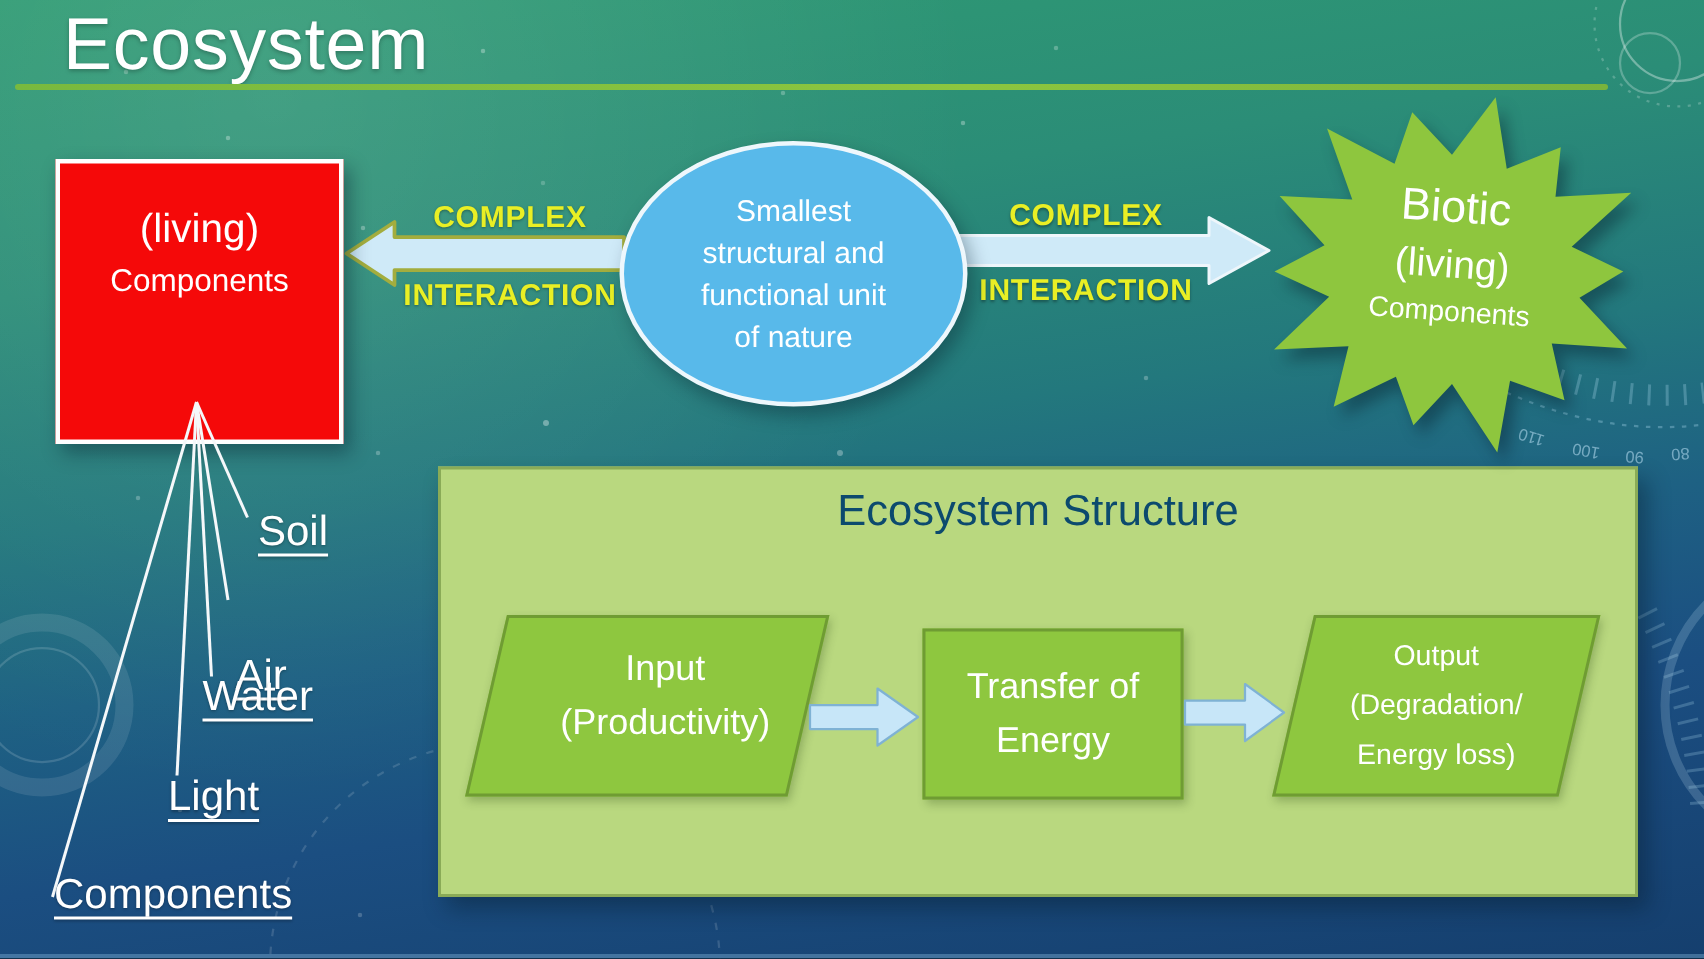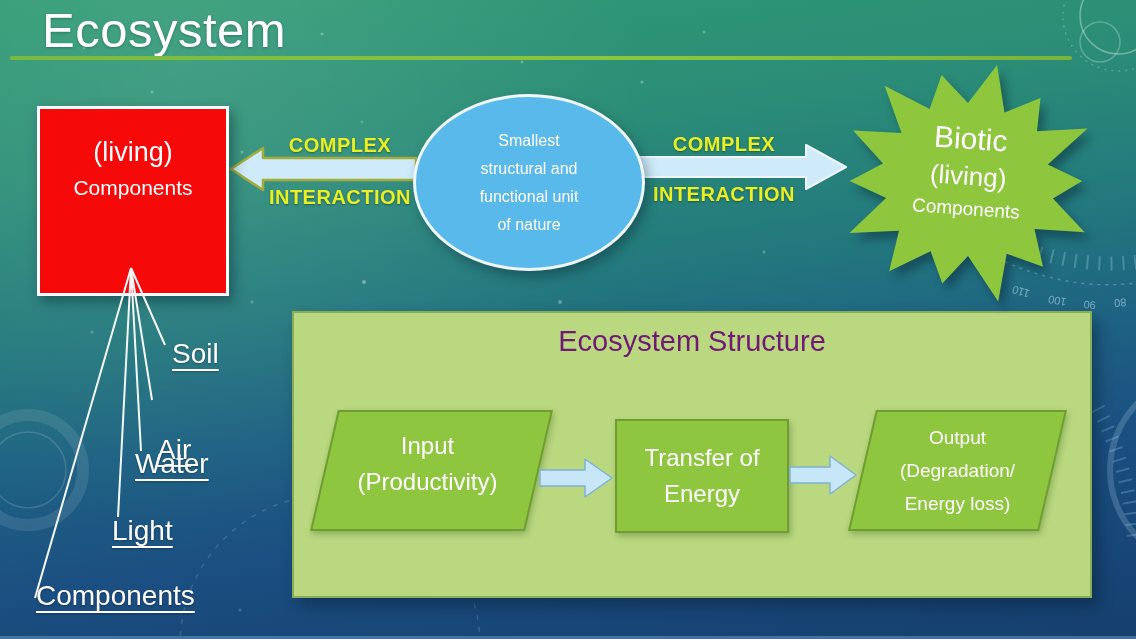--- a/index.html
+++ b/index.html
@@ -35,21 +35,21 @@
   .abiotic-box .l2{font-size:27px; line-height:38px;}
   .abiotic-box .l3{font-size:21px; line-height:34px;}
 
   
   .nucleus{
     left:413px; top:94px; width:232px; height:177px; border-radius:50%;
     background:#58b9ea; border:3px solid #eef7fc;
     box-shadow:4px 6px 12px rgba(5,25,40,0.35);
     color:#ffffff; text-align:center; box-sizing:border-box; padding-top:30px;
   }
-  .nucleus div{font-size:16px; line-height:28px;}
+  .nucleus div{font-size:20px; line-height:28px;}
 
   
   .ylabel{
     color:#e9ef25; font-weight:700; font-size:20px; letter-spacing:0.5px;
     text-align:center; width:190px; text-shadow:0 1px 2px rgba(0,0,0,0.35);
   }
 
   
   .biotic-text{
     left:876px; top:120px; width:185px; text-align:center; color:#ffffff;
@@ -67,21 +67,21 @@
   }
 
   
   .panel{
     left:292px; top:311px; width:800px; height:287px;
     background:#b9d87f; border:2px solid #8aab57; box-sizing:border-box;
     box-shadow:6px 8px 14px rgba(5,25,40,0.40);
   }
   .panel-title{
     position:absolute; left:0; top:12px; width:100%; text-align:center;
-    color:#701a75; font-size:29px;
+    color:#0c4a6e; font-size:29px;
   }
   .pgram-bg{
     position:absolute; background:#8ec73f; border:2px solid #6f9c33; box-sizing:border-box;
     transform:skewX(-13deg); box-shadow:2px 3px 6px rgba(40,70,20,0.30);
   }
   .step-rect{
     position:absolute; background:#8ec73f; border:2px solid #6f9c33; box-sizing:border-box;
     box-shadow:2px 3px 6px rgba(40,70,20,0.30);
   }
   .step-text{
@@ -144,21 +144,21 @@
       <circle cx="120" cy="540" r="1.5" opacity="0.2"></circle>
         <circle cx="240" cy="610" r="1.5" opacity="0.2"></circle>
     </g>
     <rect x="0" y="636" width="1136" height="3" fill="rgba(150,200,235,0.35)"></rect>
   </svg>
 
   <div class="abs panel">
     <div class="panel-title">Ecosystem Structure</div>
 
     <div class="pgram-bg" style="left:30px; top:97px; width:215px; height:121px;"></div>
-    <div class="step-text big" style="left:16px; top:97px; width:235px; height:108px;">
+    <div class="step-text big" style="left:32px; top:97px; width:235px; height:108px;">
       <div>Input</div>
       <div>(Productivity)</div>
     </div>
 
     <div class="step-rect" style="left:321px; top:106px; width:174px; height:114px;"></div>
     <div class="step-text big" style="left:321px; top:106px; width:174px; height:114px;">
       <div>Transfer of</div>
       <div>Energy</div>
     </div>
 

